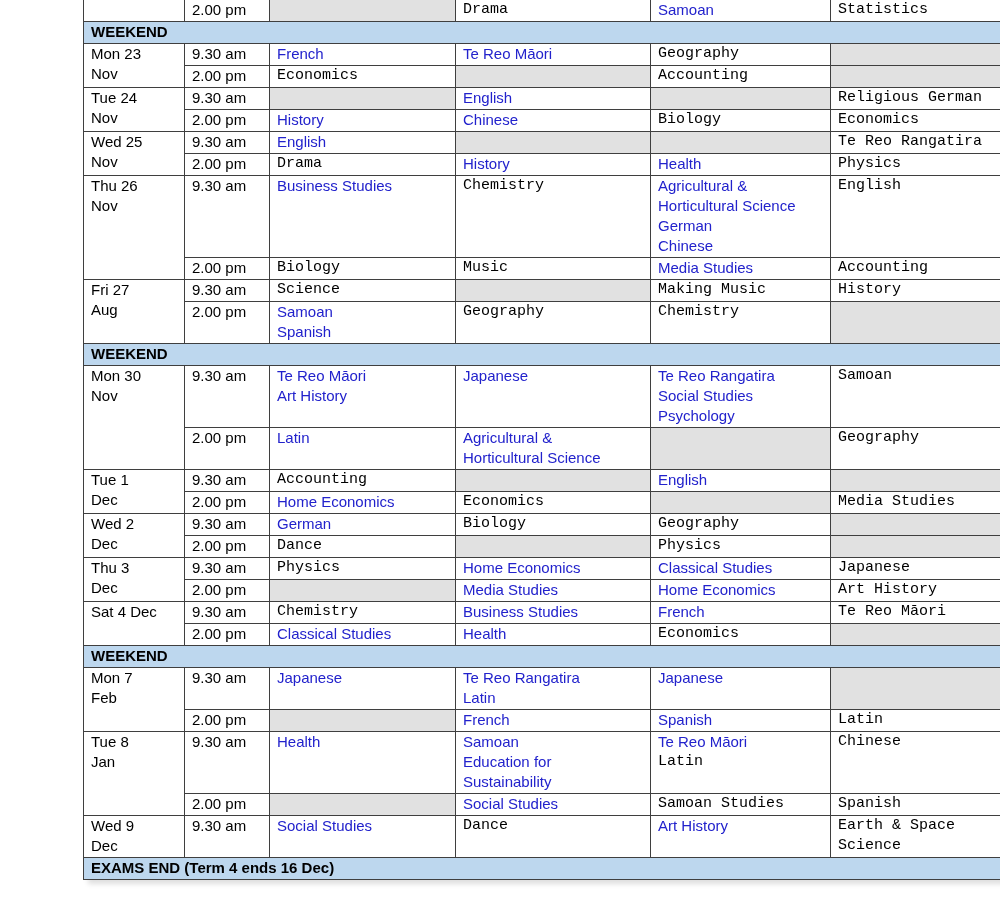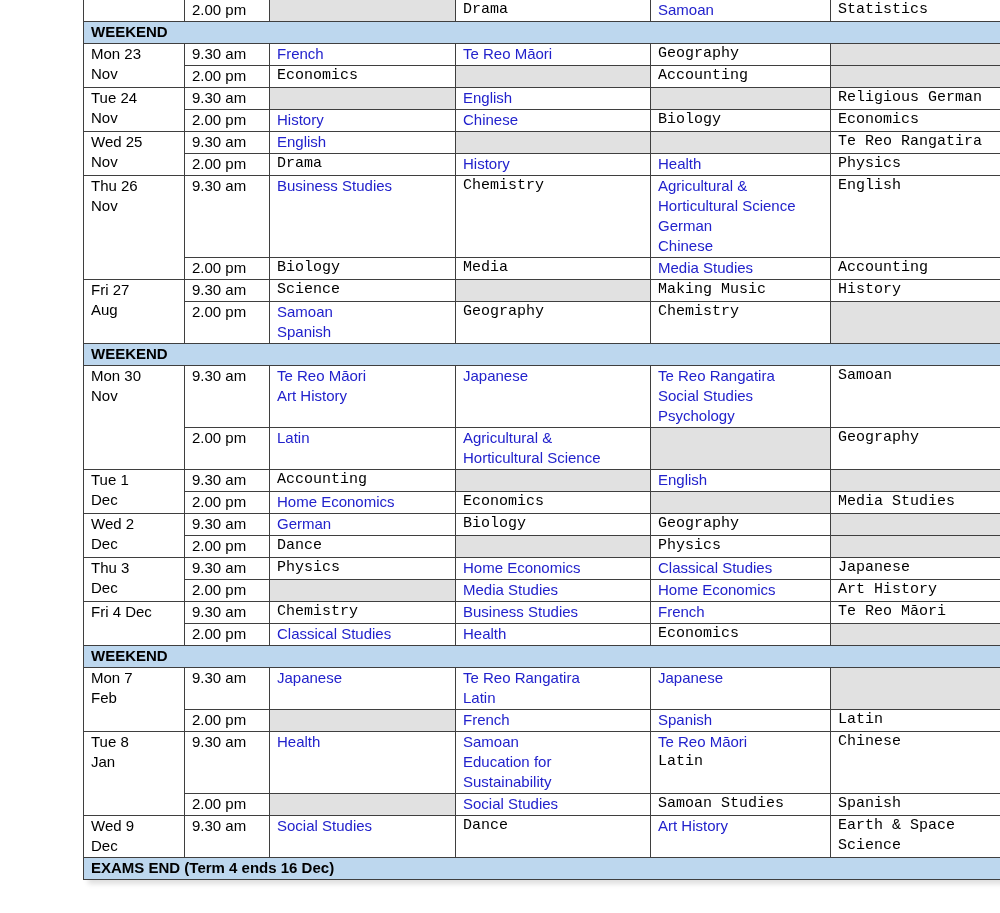--- a/index.html
+++ b/index.html
@@ -119,21 +119,21 @@
           <td class="time">9.30 am</td>
           <td class="subject"><div class="link">Business Studies</div></td>
           <td class="subject"><div class="plain">Chemistry</div></td>
           <td class="subject"><div class="link">Agricultural &amp;
 Horticultural Science</div><div class="link">German</div><div class="link">Chinese</div></td>
           <td class="subject"><div class="plain">English</div></td>
         </tr>
         <tr>
           <td class="time">2.00 pm</td>
           <td class="subject"><div class="plain">Biology</div></td>
-          <td class="subject"><div class="plain">Media</div></td>
+          <td class="subject"><div class="plain">Music</div></td>
           <td class="subject"><div class="link">Media Studies</div></td>
           <td class="subject"><div class="plain">Accounting</div></td>
         </tr>
         <tr>
           <td class="date" rowspan="2">Fri 27
 Aug</td>
           <td class="time">9.30 am</td>
           <td class="subject"><div class="plain">Science</div></td>
           <td class="subject shaded"></td>
           <td class="subject"><div class="plain">Making Music</div></td>
@@ -208,21 +208,21 @@
           <td class="subject"><div class="plain">Japanese</div></td>
         </tr>
         <tr>
           <td class="time">2.00 pm</td>
           <td class="subject shaded"></td>
           <td class="subject"><div class="link">Media Studies</div></td>
           <td class="subject"><div class="link">Home Economics</div></td>
           <td class="subject"><div class="plain">Art History</div></td>
         </tr>
         <tr>
-          <td class="date" rowspan="2">Fri 4 Dec</td>
+          <td class="date" rowspan="2">Sat 4 Dec</td>
           <td class="time">9.30 am</td>
           <td class="subject"><div class="plain">Chemistry</div></td>
           <td class="subject"><div class="link">Business Studies</div></td>
           <td class="subject"><div class="link">French</div></td>
           <td class="subject"><div class="plain">Te Reo Māori</div></td>
         </tr>
         <tr>
           <td class="time">2.00 pm</td>
           <td class="subject"><div class="link">Classical Studies</div></td>
           <td class="subject"><div class="link">Health</div></td>

